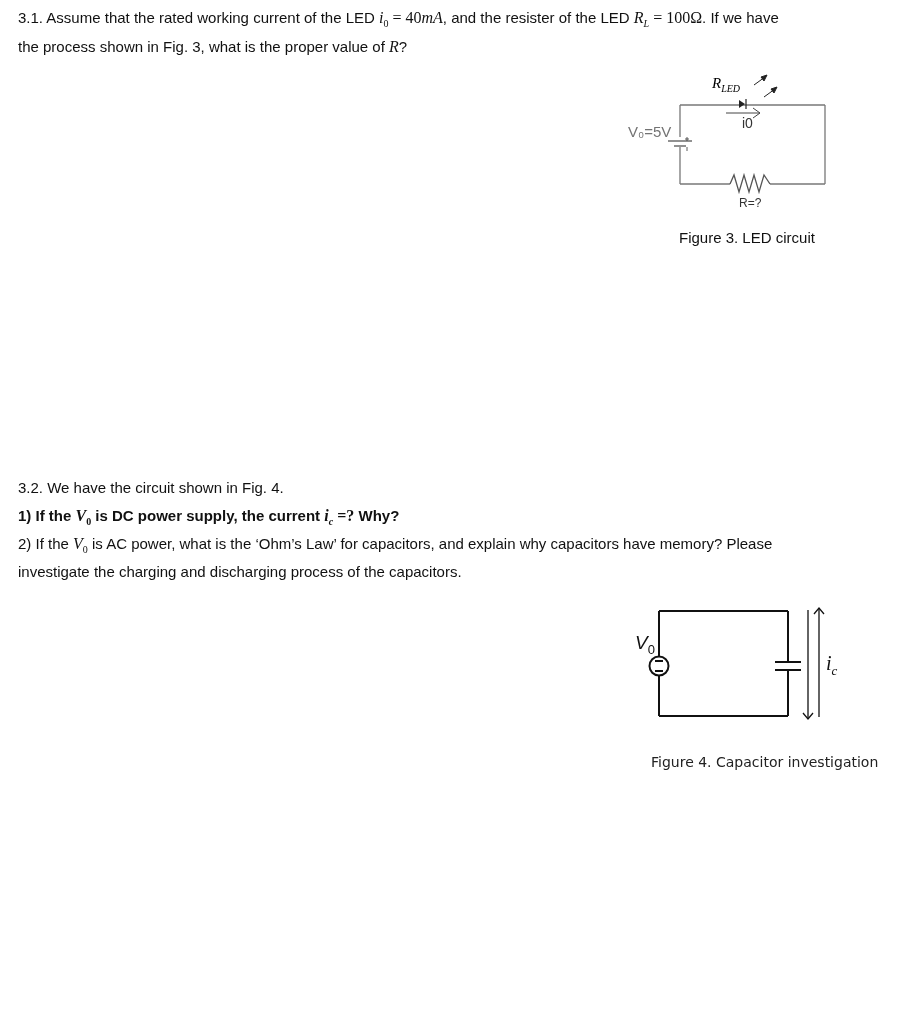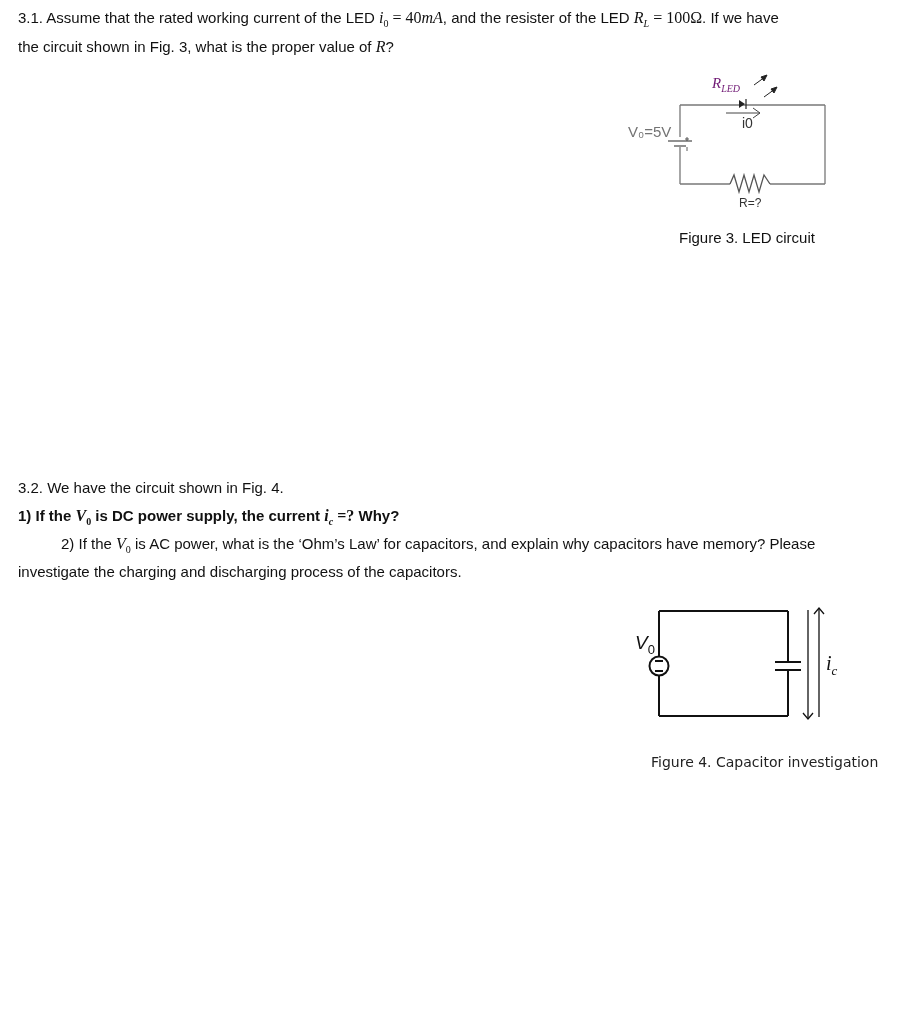--- a/index.html
+++ b/index.html
@@ -13,21 +13,21 @@
   .caption { position: absolute; font-size: 15px; white-space: nowrap; }
   .caption4 { font-family: "DejaVu Sans", sans-serif; font-size: 14px; color: #222; margin-left: 22px; }
 </style>
 </head>
 <body>
 
 <div class="line" style="top:9px;">
   <span>3.1. Assume that the rated working current of the LED </span><span class="math">i</span><sub class="mathn" style="font-size:10px">0</sub><span class="mathn"> = 40</span><span class="math">mA</span><span>, and the resister of the LED </span><span class="math">R</span><sub class="math" style="font-size:10px">L</sub><span class="mathn"> = 100Ω</span><span>. If we have</span>
 </div>
 <div class="line" style="top:38px;">
-  <span>the circuit shown in Fig. 3, what is the proper value of </span><span class="math">R</span><span>?</span>
+  <span>the process shown in Fig. 3, what is the proper value of </span><span class="math">R</span><span>?</span>
 </div>
 
 <div class="fig" style="left:600px; top:65px; width:260px; height:190px;">
   <svg width="260" height="190" viewBox="0 0 260 190">
     <g stroke="#777" stroke-width="1.3" fill="none">
 
       <line x1="80" y1="40" x2="225" y2="40"></line>
 
       <line x1="225" y1="40" x2="225" y2="119"></line>
 
@@ -58,32 +58,32 @@
       <polyline points="153,43 160,48 153,53"></polyline>
     </g>
 
     <g stroke="#222" stroke-width="1" fill="#222">
       <line x1="154" y1="20" x2="165" y2="12"></line>
       <polygon points="167,10 161,12 164,16"></polygon>
       <line x1="164" y1="32" x2="175" y2="24"></line>
       <polygon points="177,22 171,24 174,28"></polygon>
     </g>
   </svg>
-  <div style="position:absolute; left:112px; top:10px; font-family:'Liberation Serif',serif; font-style:italic; font-size:15px; color:#701a75;"><span>R</span><sub style="font-size:10px">LED</sub></div>
+  <div style="position:absolute; left:112px; top:10px; font-family:'Liberation Serif',serif; font-style:italic; font-size:15px; color:#000000;"><span>R</span><sub style="font-size:10px">LED</sub></div>
   <div style="position:absolute; left:142px; top:50px; font-size:14px; color:#333;">i0</div>
   <div style="position:absolute; left:28px; top:58px; font-size:15px; color:#737373;">V₀=5V</div>
   <div style="position:absolute; left:139px; top:131px; font-size:12px; color:#333;">R=?</div>
 </div>
 <div class="caption" style="left:679px; top:229px;">Figure 3. LED circuit</div>
 
 <div class="line" style="top:479px;">3.2. We have the circuit shown in Fig. 4.</div>
 <div class="line" style="top:507px;font-weight:bold;">
   <span>1) If the </span><span class="math">V</span><sub class="mathn" style="font-size:10px">0</sub><span> is DC power supply, the current </span><span class="math">i</span><sub class="math" style="font-size:10px">c</sub><span class="mathn"> =?</span><span> Why?</span>
 </div>
-<div class="line" style="top:535px;margin-left:43px;">
+<div class="line" style="top:535px;">
   <span>2) If the </span><span class="math">V</span><sub class="mathn" style="font-size:10px">0</sub><span> is AC power, what is the ‘Ohm’s Law’ for capacitors, and explain why capacitors have memory? Please</span>
 </div>
 <div class="line" style="top:563px;">investigate the charging and discharging process of the capacitors.</div>
 
 <div class="fig" style="left:620px; top:600px; width:250px; height:130px;">
   <svg width="250" height="130" viewBox="0 0 250 130">
     <g stroke="#111" stroke-width="2" fill="none">
 
       <line x1="39" y1="11" x2="168" y2="11"></line>
       <line x1="168" y1="11" x2="168" y2="62"></line>

